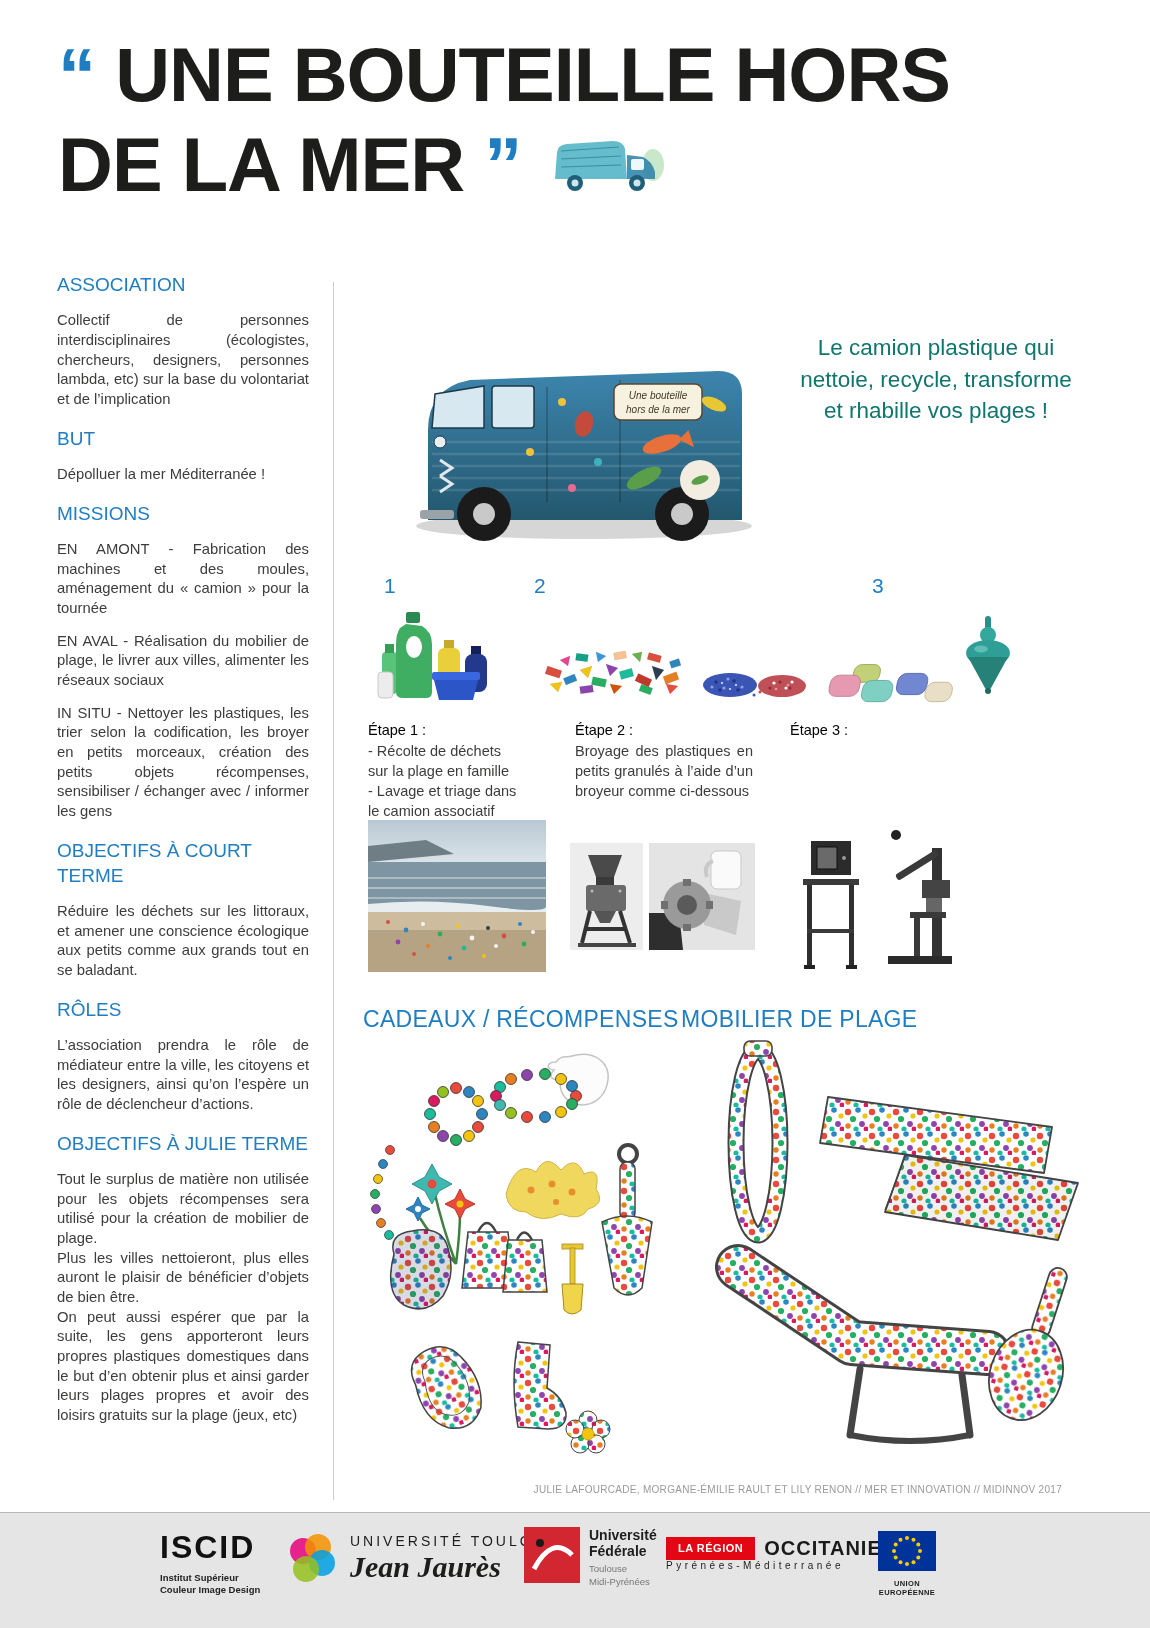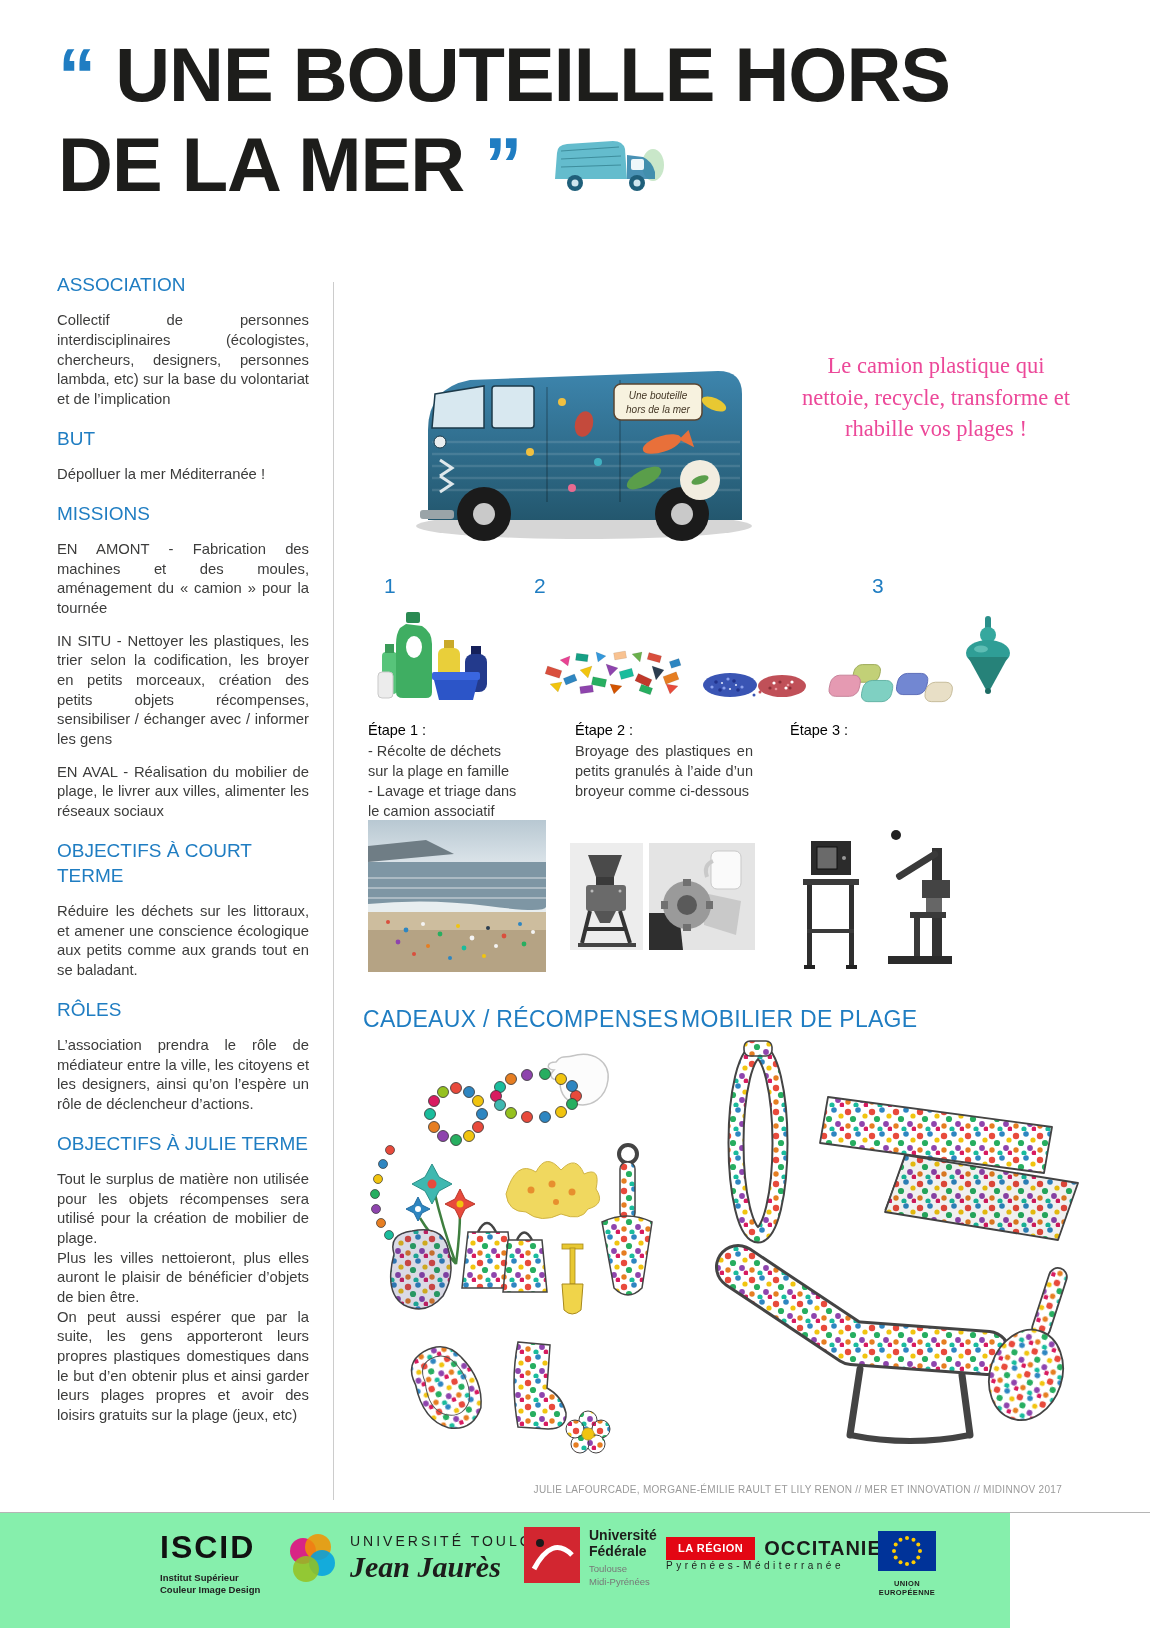--- a/index.html
+++ b/index.html
@@ -22,22 +22,22 @@
              font-size:14.8px; line-height:1.33; text-align:justify; color:#3c3c3b; }
   .sidebar section { margin-bottom:16px; }
   .sidebar h3 { color:#1f7dc2; font-size:19px; font-weight:400; margin:0 0 14px; text-align:left; }
   .sidebar p { margin:0 0 13px; }
   .sidebar p.tight { margin:0; }
   .divider { position:absolute; left:333px; top:282px; width:1px; height:1218px; background:#cccccc; }
 
   
   svg.art { position:absolute; display:block; }
   #truck-photo { left:362px; top:292px; }
-  .tagline { position:absolute; left:795px; top:350px; width:282px; color:#ec4899;
-             font-size:22.5px; line-height:1.4; text-align:center;font-family:Liberation Serif, serif; }
+  .tagline { position:absolute; left:795px; top:332px; width:282px; color:#0f766e;
+             font-size:22.5px; line-height:1.4; text-align:center; }
   .step-number { position:absolute; color:#1f7dc2; font-size:21px; }
   #num1 { left:384px; top:574px; }
   #num2 { left:534px; top:574px; }
   #num3 { left:872px; top:574px; }
 
   #bottles  { left:376px; top:600px; }
   #scraps   { left:540px; top:640px; }
   #granules { left:700px; top:655px; }
   #tiles    { left:812px; top:658px; }
   #top-toy  { left:958px; top:612px; }
@@ -58,21 +58,21 @@
   #gifts-h { left:363px; top:1006px; }
   #furn-h  { left:681px; top:1006px; }
 
   #gifts-art { left:356px; top:1042px; }
   #furn-art  { left:700px; top:1035px; }
 
   .credits { position:absolute; right:88px; top:1484px; font-size:10px; letter-spacing:0.3px; color:#9a9a9a; }
 
   
   .footer-line { position:absolute; left:0; top:1512px; width:1150px; height:1px; background:#b5b5b5; }
-  .footer { position:absolute; left:0; top:1513px; width:1010px; height:115px; background:#86efac; }
+  .footer { position:absolute; left:0; top:1513px; width:1150px; height:115px; background:#e5e5e5; }
   .logo { position:absolute; }
 
   #iscid { left:160px; top:16px; }
   #iscid .iscid-name { font-size:32px; font-weight:800; letter-spacing:2px; color:#111; }
   #iscid .iscid-sub { font-size:9.5px; font-weight:700; color:#222; line-height:1.3; margin-top:6px; }
 
   #ut2j { left:282px; top:16px; display:flex; align-items:center; gap:10px; }
   #ut2j .ut2j-line1 { font-size:14px; letter-spacing:3px; color:#1d1d1b; }
   #ut2j .ut2j-line2 { font-size:30px; font-weight:700; font-style:italic;
                       font-family:"Liberation Serif", serif; color:#1d1d1b; margin-top:1px; }
@@ -122,22 +122,22 @@
       <h3>ASSOCIATION</h3>
       <p>Collectif de personnes interdisciplinaires (écologistes, chercheurs, designers, personnes lambda, etc) sur la base du volontariat et de l’implication</p>
     </section>
     <section>
       <h3>BUT</h3>
       <p>Dépolluer la mer Méditerranée !</p>
     </section>
     <section>
       <h3>MISSIONS</h3>
       <p>EN AMONT - Fabrication des machines et des moules, aménagement du « camion » pour la tournée</p>
+      <p>EN AVAL - Réalisation du mobilier de plage, le livrer aux villes, alimenter les réseaux sociaux</p>
       <p>IN SITU - Nettoyer les plastiques, les trier selon la codification, les broyer en petits morceaux, création des petits objets récompenses, sensibiliser / échanger avec / informer les gens</p>
-      <p>EN AVAL - Réalisation du mobilier de plage, le livrer aux villes, alimenter les réseaux sociaux</p>
     </section>
     <section>
       <h3>OBJECTIFS À COURT TERME</h3>
       <p>Réduire les déchets sur les littoraux, et amener une conscience écologique aux petits comme aux grands tout en se baladant.</p>
     </section>
     <section>
       <h3>RÔLES</h3>
       <p>L’association prendra le rôle de médiateur entre la ville, les citoyens et les designers, ainsi qu’on l’espère un rôle de déclencheur d’actions.</p>
     </section>
     <section>

